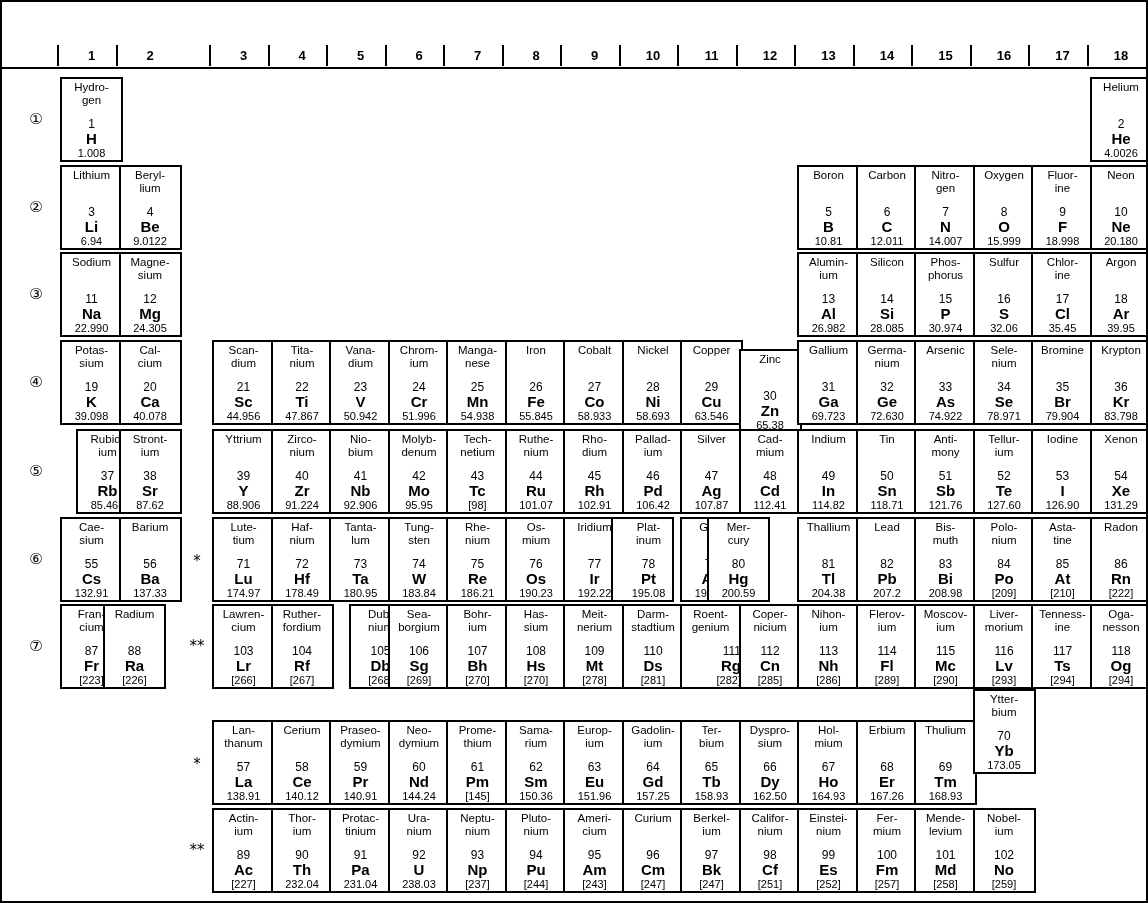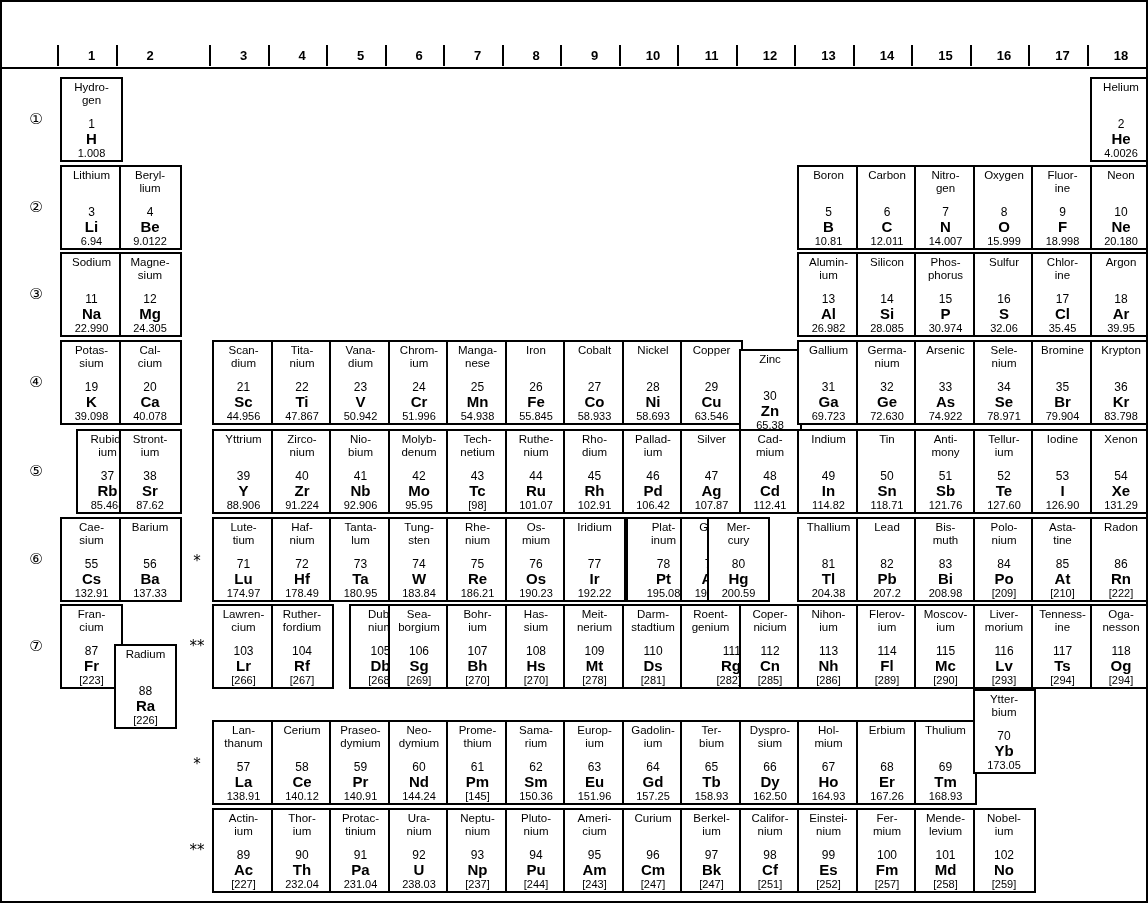--- a/index.html
+++ b/index.html
@@ -590,21 +590,21 @@
         <div class="num">76</div>
         <div class="sym">Os</div>
         <div class="mass">190.23</div>
       </div>
       <div class="el" style="left: 561px; top: 515px;">
         <div class="name">Iridium</div>
         <div class="num">77</div>
         <div class="sym">Ir</div>
         <div class="mass">192.22</div>
       </div>
-      <div class="el" style="left: 624px; top: 515px; padding-left: 12px;">
+      <div class="el" style="left: 609px; top: 515px; padding-left: 12px;">
         <div class="name">Plat-
 inum</div>
         <div class="num">78</div>
         <div class="sym">Pt</div>
         <div class="mass">195.08</div>
       </div>
       <div class="el" style="left: 678px; top: 515px;">
         <div class="name">Gold</div>
         <div class="num">79</div>
         <div class="sym">Au</div>
@@ -656,21 +656,21 @@
         <div class="sym">Rn</div>
         <div class="mass">[222]</div>
       </div>
       <div class="el" style="left: 58px; top: 602px;">
         <div class="name">Fran-
 cium</div>
         <div class="num">87</div>
         <div class="sym">Fr</div>
         <div class="mass">[223]</div>
       </div>
-      <div class="el" style="left: 112px; top: 602px; margin-top: 40px;">
+      <div class="el" style="left: 101px; top: 602px;">
         <div class="name">Radium</div>
         <div class="num">88</div>
         <div class="sym">Ra</div>
         <div class="mass">[226]</div>
       </div>
       <div class="el" style="left: 210px; top: 602px;">
         <div class="name">Lawren-
 cium</div>
         <div class="num">103</div>
         <div class="sym">Lr</div>

